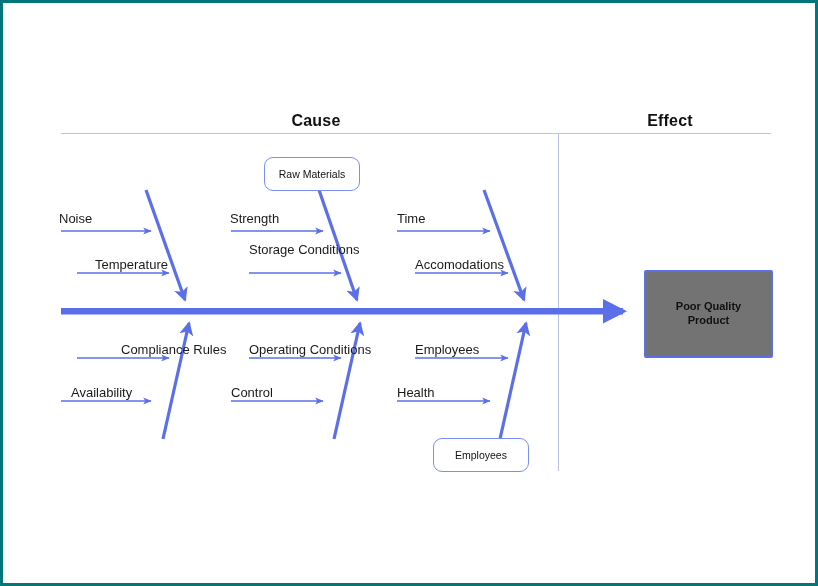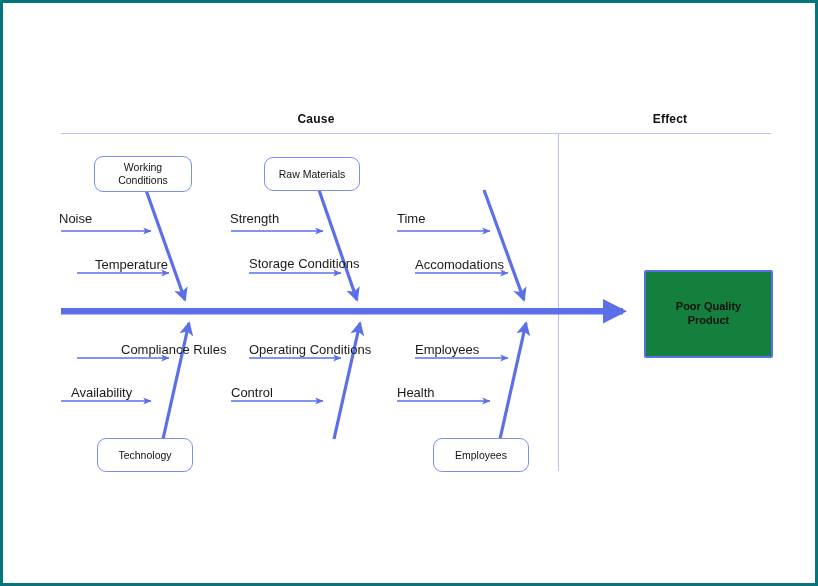--- a/index.html
+++ b/index.html
@@ -22,21 +22,21 @@
   #diagram-svg {
     position: absolute;
     left: 0;
     top: 0;
     width: 818px;
     height: 586px;
     display: block;
   }
   .hdr-label {
     position: absolute;
-    font-size: 12px;
+    font-size: 16px;
     font-weight: bold;
     color: #111111;
     text-align: center;
     white-space: nowrap;
     transform: translateX(-50%);
     letter-spacing: 0.2px;
   }
   .cat-box {
     position: absolute;
     box-sizing: border-box;
@@ -48,21 +48,21 @@
     justify-content: center;
     text-align: center;
     font-size: 10.5px;
     color: #111111;
     line-height: 1.22;
     padding: 2px 4px;
   }
   .effect-box {
     position: absolute;
     box-sizing: border-box;
-    background: #15803d;
+    background: #737373;
     border: 2px solid #5b6fe8;
     border-radius: 2px;
     display: flex;
     align-items: center;
     justify-content: center;
     text-align: center;
     font-size: 11px;
     font-weight: bold;
     color: #111111;
     line-height: 1.25;
@@ -135,36 +135,33 @@
     <line x1="412" y1="355" x2="505" y2="355" stroke="#5b6fe8" stroke-width="1.3" marker-end="url(#thin-arrow)"></line>
 
     <line x1="58" y1="398" x2="148" y2="398" stroke="#5b6fe8" stroke-width="1.3" marker-end="url(#thin-arrow)"></line>
     <line x1="228" y1="398" x2="320" y2="398" stroke="#5b6fe8" stroke-width="1.3" marker-end="url(#thin-arrow)"></line>
     <line x1="394" y1="398" x2="487" y2="398" stroke="#5b6fe8" stroke-width="1.3" marker-end="url(#thin-arrow)"></line>
   </svg>
 
   <div class="hdr-label" style="left:313px; top:109px;">Cause</div>
   <div class="hdr-label" style="left:667px; top:109px;">Effect</div>
 
-  <div class="cat-box two-line" style="left:91px; top:153px; width:98px; height:36px;">Working
-Conditions</div>
   <div class="cat-box" style="left:261px; top:154px; width:96px; height:34px;">Raw Materials</div>
 
-  <div class="cat-box" style="left:94px; top:435px; width:96px; height:34px;">Technology</div>
   <div class="cat-box" style="left:430px; top:435px; width:96px; height:34px;">Employees</div>
 
   <div class="effect-box two-line" style="left:641px; top:267px; width:129px; height:88px;">Poor Quality
 Product</div>
 
   <div class="sub-label" style="left:56px; top:209px;">Noise</div>
   <div class="sub-label" style="left:227px; top:209px;">Strength</div>
   <div class="sub-label" style="left:394px; top:209px;">Time</div>
 
   <div class="sub-label" style="left:92px; top:255px;">Temperature</div>
-  <div class="sub-label" style="left:246px; top:254px;">Storage Conditions</div>
+  <div class="sub-label" style="left:246px; top:240px;">Storage Conditions</div>
   <div class="sub-label" style="left:412px; top:255px;">Accomodations</div>
 
   <div class="sub-label" style="left:74px; top:340px;padding-left:44px;">Compliance Rules</div>
   <div class="sub-label" style="left:246px; top:340px;">Operating Conditions</div>
   <div class="sub-label" style="left:412px; top:340px;">Employees</div>
 
   <div class="sub-label" style="left:68px; top:383px;">Availability</div>
   <div class="sub-label" style="left:228px; top:383px;">Control</div>
   <div class="sub-label" style="left:394px; top:383px;">Health</div>
 

